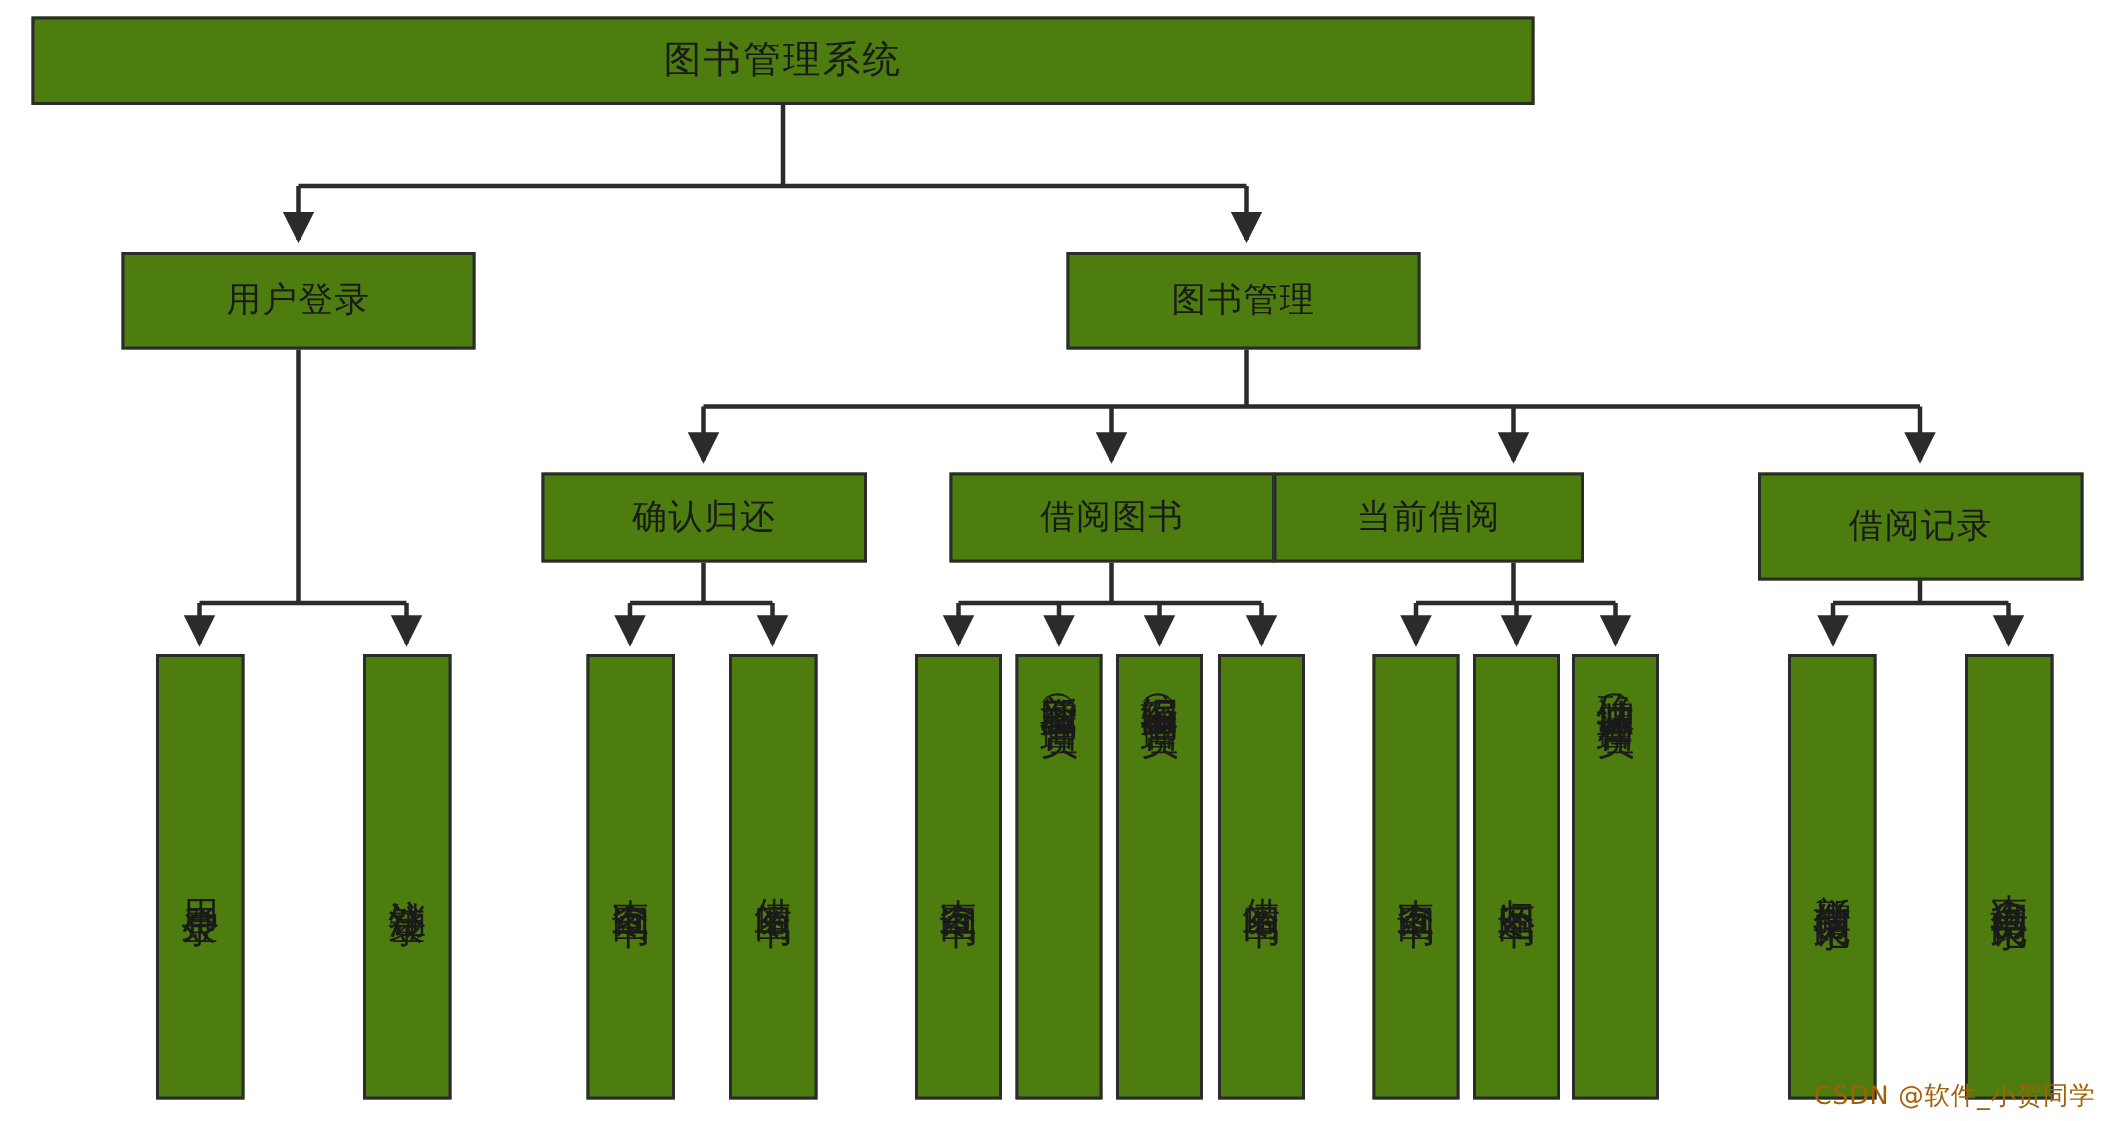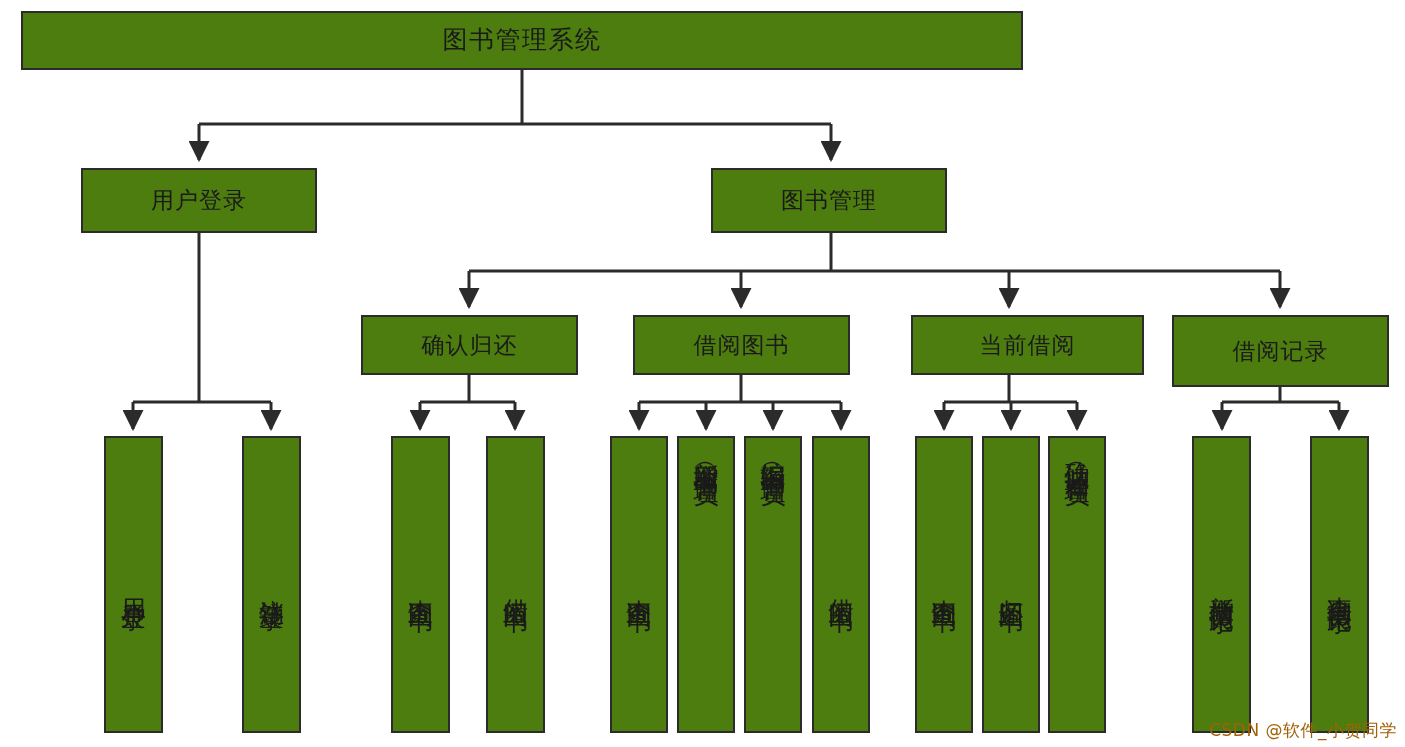--- a/index.html
+++ b/index.html
@@ -149,21 +149,21 @@
   <div class="node horiz" style="left:711px; top:168px; width:236px; height:65px;">
     <span class="label">图书管理</span>
   </div>
 
   <div class="node horiz" style="left:361px; top:315px; width:217px; height:60px;">
     <span class="label">确认归还</span>
   </div>
   <div class="node horiz" style="left:633px; top:315px; width:217px; height:60px;">
     <span class="label">借阅图书</span>
   </div>
-  <div class="node horiz" style="left:911px; top:315px; width:233px; height:60px;">
+  <div class="node horiz" style="left:849px; top:315px; width:207px; height:60px;font-family:Liberation Serif, serif;">
     <span class="label">当前借阅</span>
   </div>
   <div class="node horiz" style="left:1172px; top:315px; width:217px; height:72px;">
     <span class="label">借阅记录</span>
   </div>
 
   <div class="node vert mid" style="left:104px; top:436px; width:59px; height:297px;">
     <span class="label">用户登录</span>
   </div>
   <div class="node vert mid" style="left:242px; top:436px; width:59px; height:297px;">

